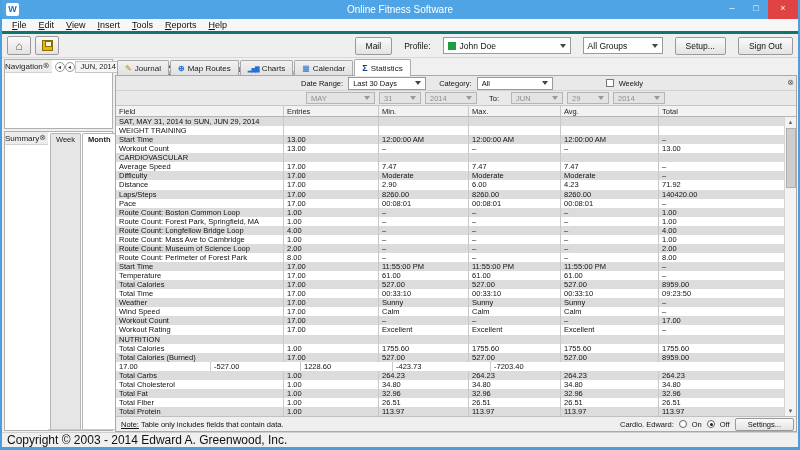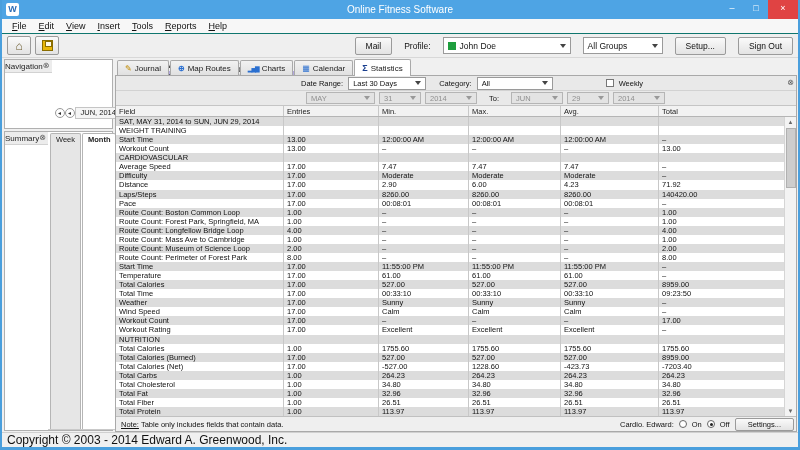--- a/index.html
+++ b/index.html
@@ -6,21 +6,21 @@
   *{box-sizing:border-box;font-family:"Liberation Sans",sans-serif;}
   .window{width:800px;height:450px;border-left:2px solid #4a9fdd;border-right:2px solid #4a9fdd;border-bottom:3px solid #4a9fdd;background:#f0f0f0;display:flex;flex-direction:column;overflow:hidden;}
   
   .titlebar{height:19px;background:#4ea4e4;display:flex;align-items:center;position:relative;flex:none;}
   .app-icon{width:13px;height:13px;background:#fff;border-radius:2px;margin-left:4px;font-size:9px;font-weight:bold;color:#2b6cb5;text-align:center;line-height:13px;}
   .title-text{position:absolute;left:0;right:0;text-align:center;color:#fff;font-size:10px;}
   .winbtns{margin-left:auto;display:flex;height:100%;z-index:2;}
   .winbtn{width:24px;height:100%;color:#fff;font-size:9px;text-align:center;line-height:17px;}
   .winbtn.close{width:30px;background:#e04343;}
   
-  .menubar{height:15px;background:#f7f7f7;border-bottom:1px solid #0f766e;display:flex;align-items:center;padding-left:4px;flex:none;}
+  .menubar{height:15px;background:#f7f7f7;border-bottom:3px solid #0f766e;display:flex;align-items:center;padding-left:4px;flex:none;}
   .menu-item{font-size:9px;color:#111;padding:0 6px;}
   
   .toolbar{height:24px;background:#efefef;border-bottom:1px solid #d8d8d8;display:flex;align-items:center;padding:0 5px;flex:none;gap:4px;}
   .tbtn{height:19px;min-width:24px;border:1px solid #9a9a9a;border-radius:2px;background:linear-gradient(#fafafa,#e3e3e3);display:flex;align-items:center;justify-content:center;font-size:10px;color:#555;}
   .home-glyph{font-size:12px;color:#6b5b2e;line-height:12px;}
   .floppy{width:11px;height:11px;background:#e8b70a;border:1px solid #8a6d00;position:relative;display:inline-block;}
   .floppy::after{content:"";position:absolute;left:2px;top:0;width:5px;height:4px;background:#fffbe8;border:1px solid #8a6d00;}
   .tb-right{margin-left:auto;display:flex;align-items:center;gap:12px;}
   .btn{height:18px;border:1px solid #9a9a9a;border-radius:2px;background:linear-gradient(#fafafa,#e3e3e3);font-size:8.5px;color:#111;display:flex;align-items:center;justify-content:center;padding:0 10px;}
   .lbl{font-size:8.5px;color:#111;}
@@ -30,21 +30,21 @@
   .sel.disabled .caret{border-top-color:#999;}
   .swatch{width:8px;height:8px;margin-right:4px;flex:none;}
   
   .body{flex:1;display:flex;overflow:hidden;}
   .sidebar{width:112px;flex:none;padding:1px 1px 0 2px;display:flex;flex-direction:column;}
   .panel{background:#fff;border:1px solid #b0b0b0;display:flex;flex-direction:row;}
   .panel-title{height:13px;background:#ececec;border-bottom:1px solid #d2d2d2;display:flex;align-items:center;font-size:8px;color:#222;flex:none;}
   .panel-title .pt-text{flex:1;text-align:center;}
   .panel-close{font-size:8px;color:#555;margin-right:2px;line-height:8px;}
   
-  .navctl{height:14px;display:flex;align-items:center;justify-content:space-between;padding:1px 3px;flex:none;margin-top:46px;}
+  .navctl{height:14px;display:flex;align-items:center;justify-content:space-between;padding:1px 3px;flex:none;}
   .navbtn{width:10px;height:10px;border:1px solid #9a9a9a;border-radius:50%;font-size:5px;color:#333;text-align:center;line-height:9px;background:#fdfdfd;}
   .navmonth{font-size:7.5px;color:#222;border:1px solid #c5c5c5;background:#f5f5f5;padding:0 5px;line-height:10px;}
   .calgrid{display:grid;grid-template-columns:repeat(7,1fr);padding:0 3px 2px 3px;}
   .day{height:11px;font-size:7px;text-align:center;line-height:11px;color:#222;}
   .day.hdr{color:#333;font-weight:bold;}
   .day.hdr.sun{color:#cc4125;}
   .day.c{background:#b9d8f4;}
   .day.w{background:#b2a8e0;}
   .day.b{background:#8fbcec;}
   .day.sel{border:1px solid #f0a500;color:#c0392b;line-height:9px;background:#fff;}
@@ -616,21 +616,20 @@
               </div>
               <div class="tr">
                 <span class="cell c0">Total Calories (Burned)</span>
                 <span class="cell c1">17.00</span>
                 <span class="cell c2">527.00</span>
                 <span class="cell c3">527.00</span>
                 <span class="cell c4">527.00</span>
                 <span class="cell c5">8959.00</span>
               </div>
               <div class="tr">
-                <span class="cell c0">Total Calories (Net)</span>
                 <span class="cell c1">17.00</span>
                 <span class="cell c2">-527.00</span>
                 <span class="cell c3">1228.60</span>
                 <span class="cell c4">-423.73</span>
                 <span class="cell c5">-7203.40</span>
               </div>
               <div class="tr">
                 <span class="cell c0">Total Carbs</span>
                 <span class="cell c1">1.00</span>
                 <span class="cell c2">264.23</span>

